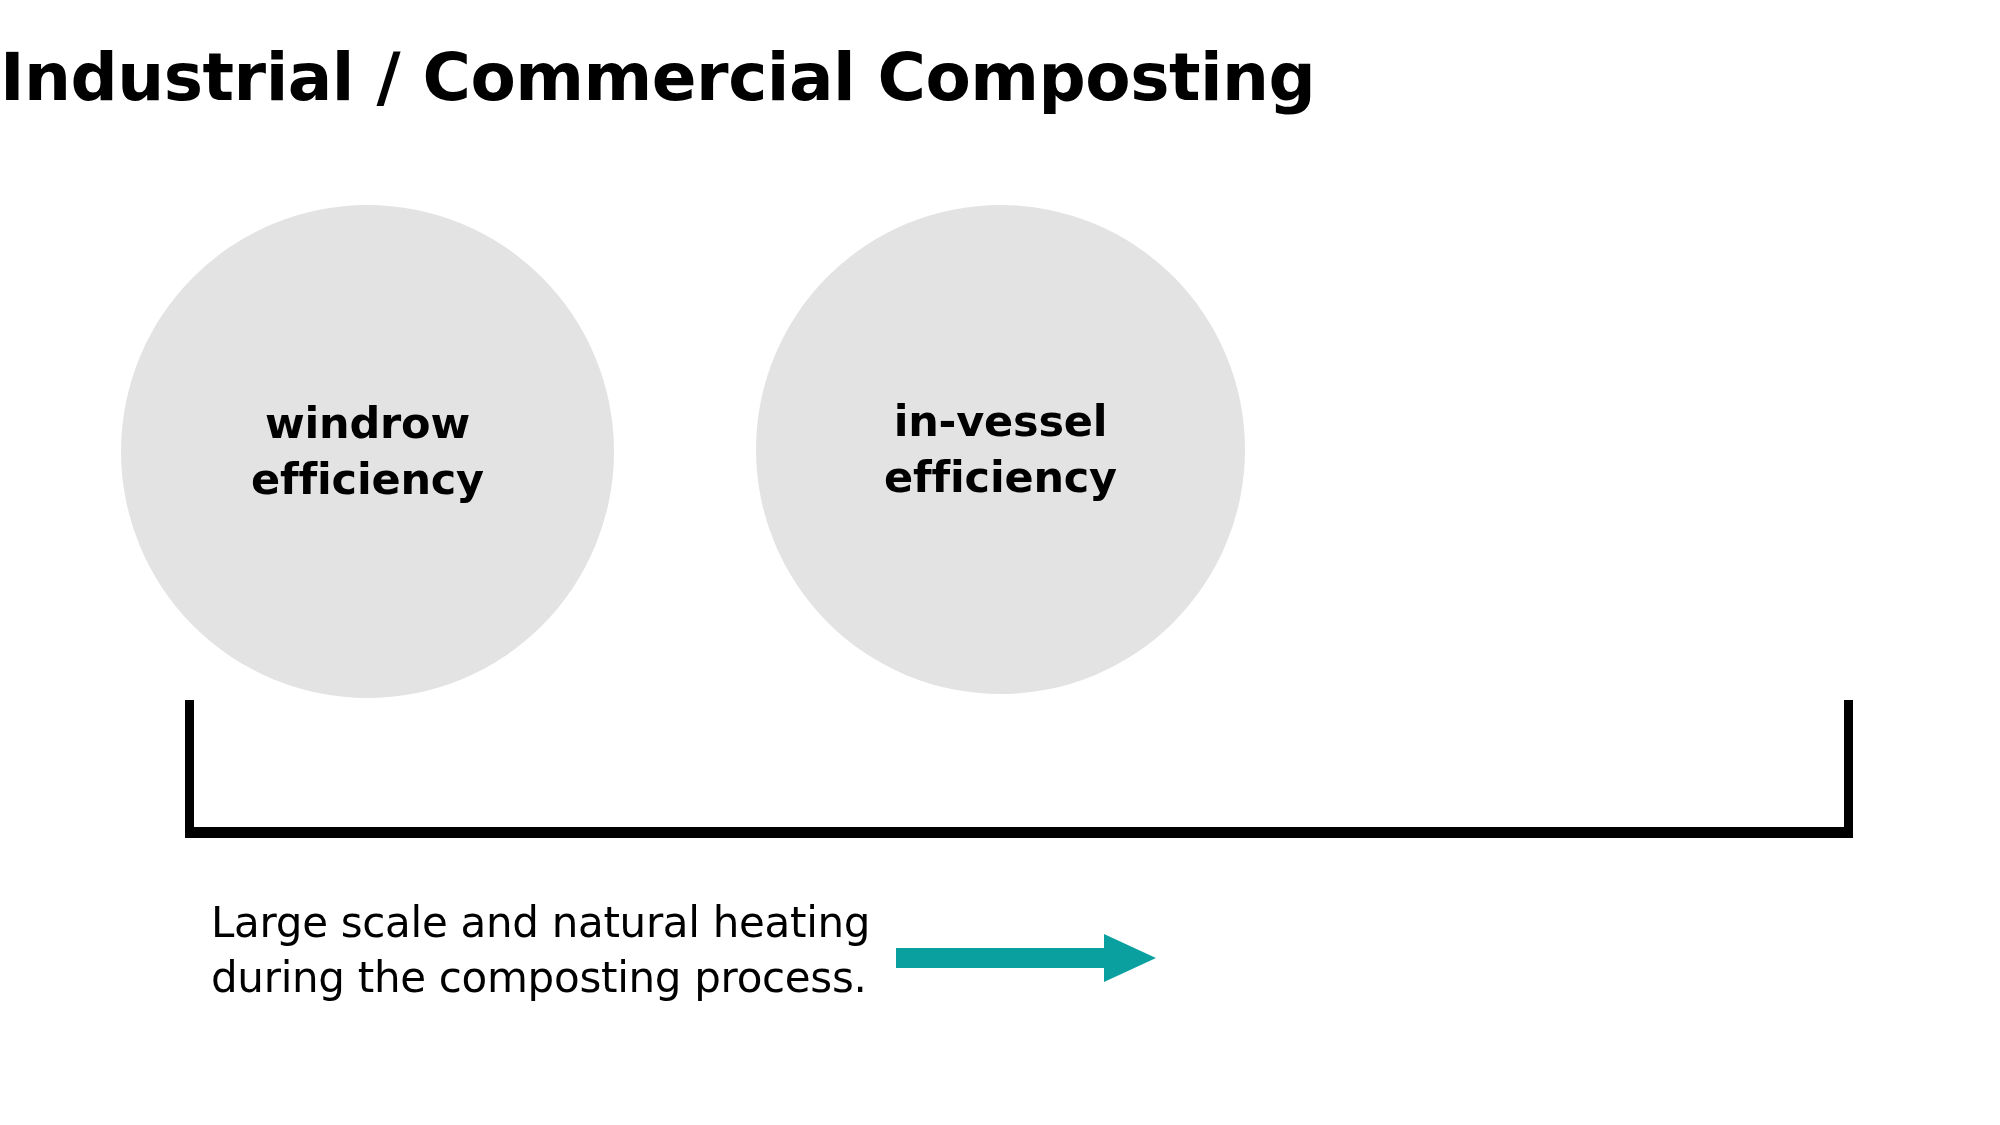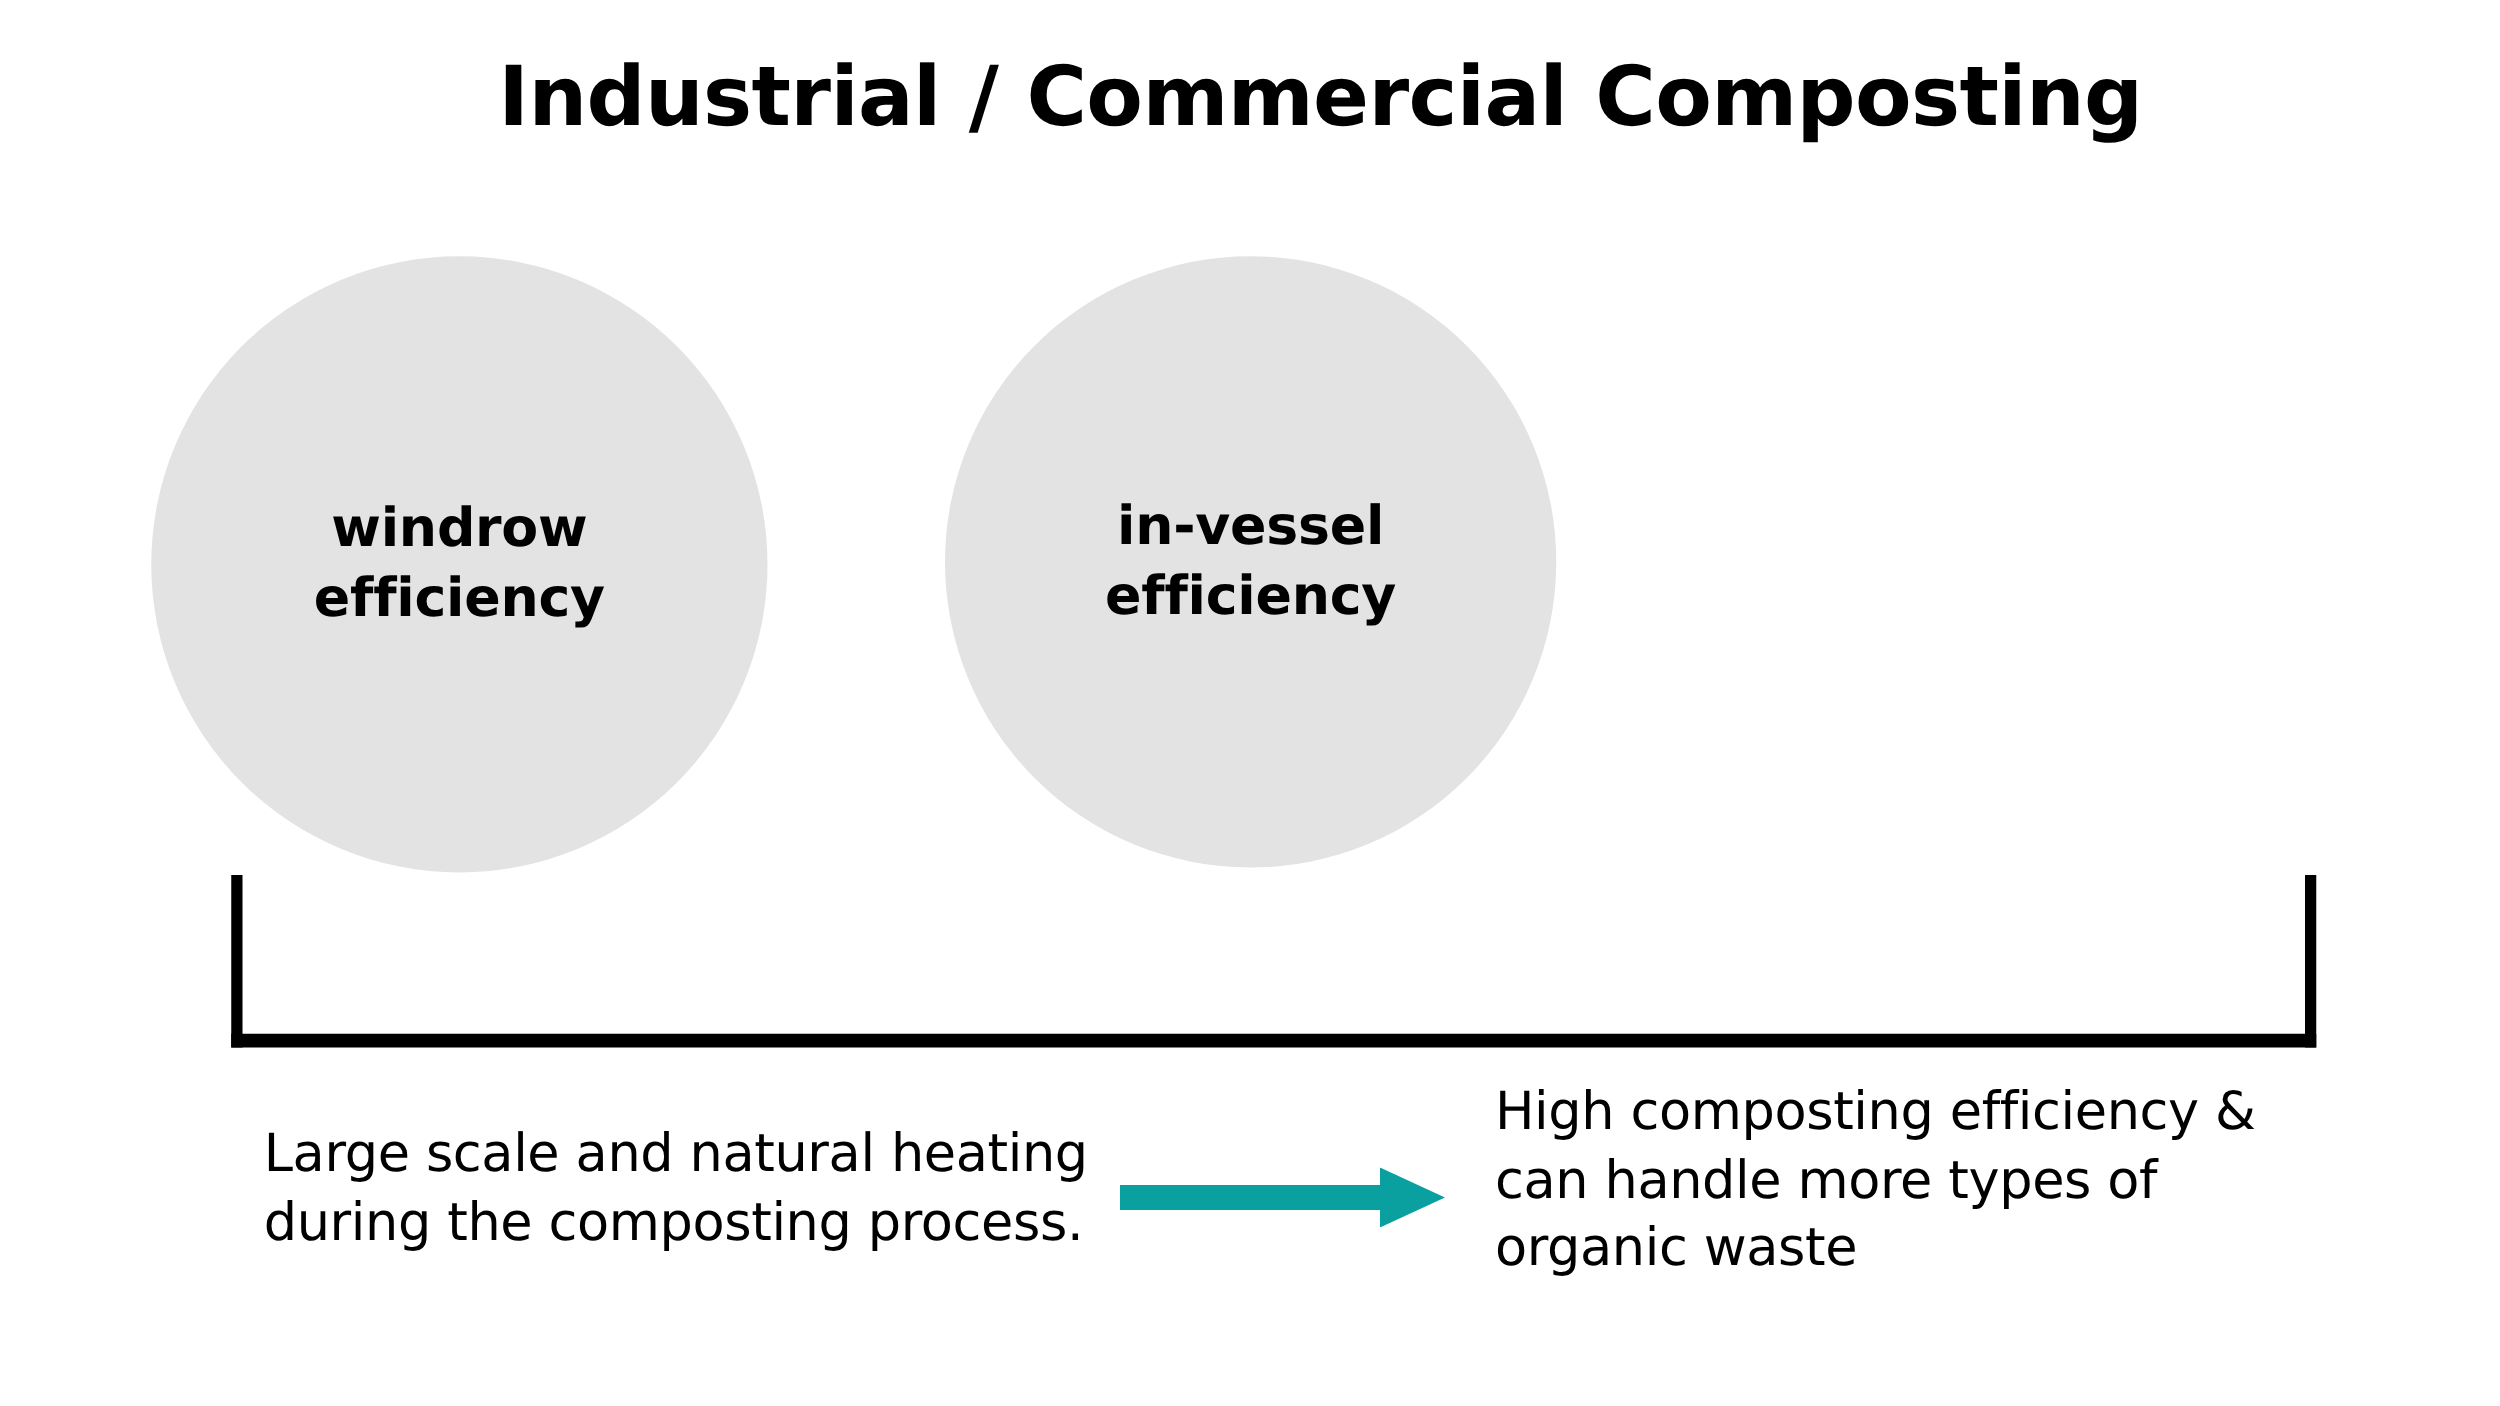--- a/index.html
+++ b/index.html
@@ -18,29 +18,28 @@
     background: #ffffff;
     overflow: hidden;
   }
 
   
   #page-title {
     position: absolute;
     left: 0;
     top: 42px;
     width: 1688px;          
-    text-align: right;
+    text-align: left;
     font-family: "DejaVu Sans", sans-serif;
     font-weight: bold;
     font-size: 66px;
     line-height: 1.08;
     letter-spacing: -0.5px;
     color: #000000;
     white-space: nowrap;
-    margin-left: 26px;
   }
 
   
   .circle {
     position: absolute;
     top: 205px;
     width: 493px;
     height: 493px;
     border-radius: 50%;
     background: #e3e3e3;
@@ -149,20 +148,19 @@
 
   <div id="bracket">
     <div class="bracket-arm" id="bracket-arm-left"></div>
     <div class="bracket-arm" id="bracket-arm-right"></div>
     <div id="bracket-base"></div>
   </div>
 
   <div id="caption-row">
     <div class="caption-text" id="caption-left">Large scale and natural heating during the composting process.</div>
 
-    <div class="caption-text" id="caption-right">High composting efficiency &amp; can handle more types of organic waste</div>
   </div>
 
   <svg id="flow-arrow" viewBox="0 0 260 48">
     <path d="M0,14 L208,14 L208,0 L260,24 L208,48 L208,34 L0,34 Z" fill="#0ba0a0"></path>
   </svg>
 
 </div>
 
 </body></html>

